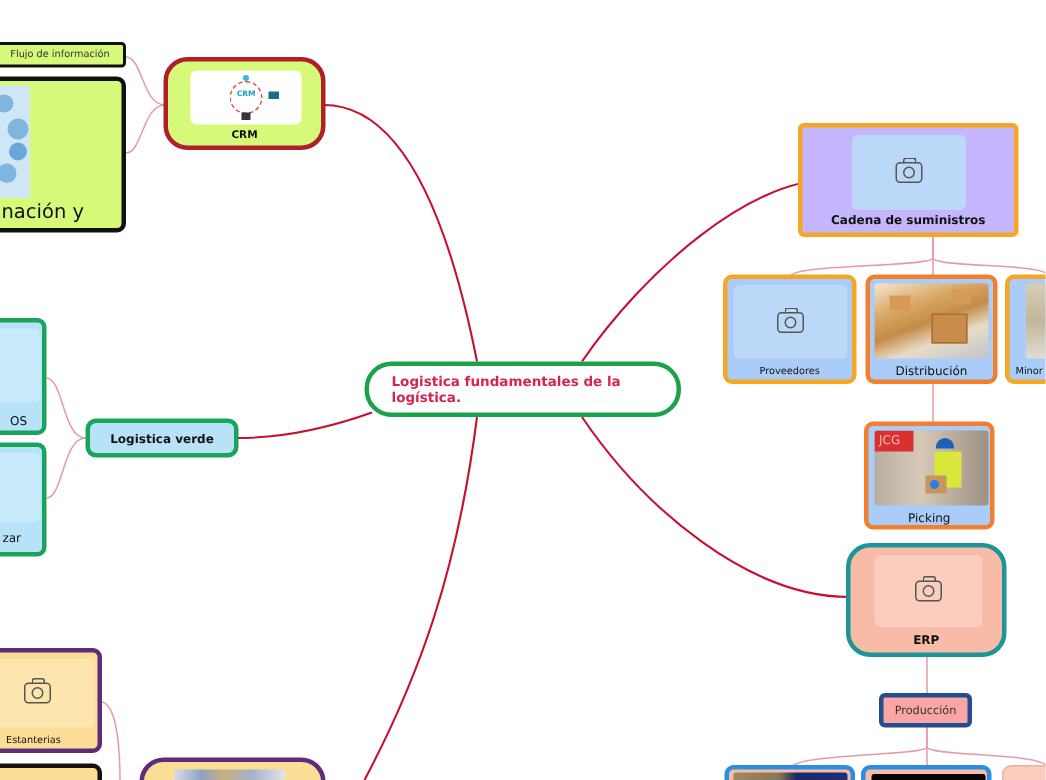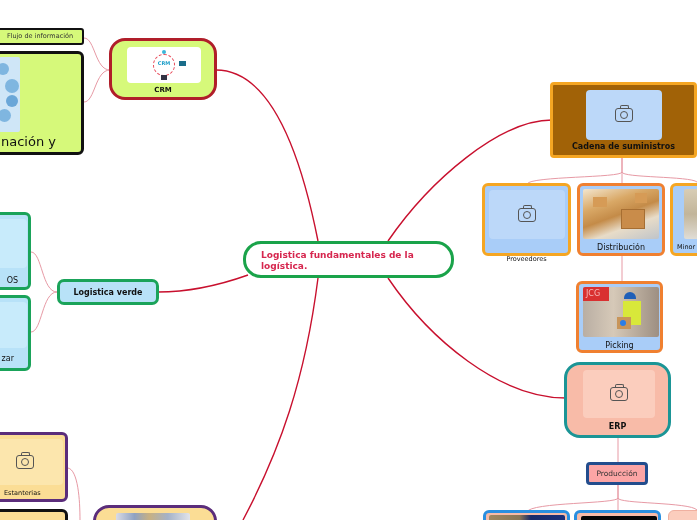--- a/index.html
+++ b/index.html
@@ -98,32 +98,32 @@
   </div>
   <div style="position:absolute;left:21px;top:54px;font-size:6.5px;color:#111;">Estanterias</div>
 </div>
 
 <div class="node" style="left:-20px;top:509px;width:88px;height:30px;border:3px solid #111;border-radius:6px;background:#fbdd95;"></div>
 
 <div class="node" style="left:93px;top:505px;width:124px;height:40px;border:3px solid #5b2d7b;border-radius:16px;background:#fbdd95;">
   <div class="photo" style="left:20px;top:5px;width:74px;height:30px;background:linear-gradient(90deg,#d9dbe6 0%,#8fa2c2 25%,#c7b082 45%,#a4b2c8 70%,#e2e4ea 100%);"></div>
 </div>
 
-<div class="node" style="left:550px;top:82px;width:147px;height:76px;border:3px solid #f5a623;border-radius:4px;background:#a16207;">
+<div class="node" style="left:532px;top:82px;width:147px;height:76px;border:3px solid #f5a623;border-radius:4px;background:#c4b5fd;">
   <div class="imgbox" style="left:33px;top:5px;width:76px;height:50px;background:#bcd8f9;">
     <div class="cam"></div>
   </div>
   <div class="lbl" style="top:57px;font-size:8px;font-weight:bold;">Cadena de suministros</div>
 </div>
 
 <div class="node" style="left:482px;top:183px;width:89px;height:73px;border:3px solid #f5a623;border-radius:6px;background:#a9cdf8;">
   <div class="imgbox" style="left:4px;top:4px;width:76px;height:49px;background:#bcd8f9;">
     <div class="cam"></div>
   </div>
-  <div class="lbl" style="top:69px;font-size:6.5px;">Proveedores</div>
+  <div class="lbl" style="top:57px;font-size:6.5px;">Proveedores</div>
 </div>
 
 <div class="node" style="left:577px;top:183px;width:88px;height:73px;border:3px solid #f08030;border-radius:6px;background:#a9cdf8;padding-left:16px;">
   <div class="photo" style="left:3px;top:3px;width:76px;height:50px;background:linear-gradient(160deg,#f3e6cf 0%,#d9a866 30%,#c48b48 50%,#e8dcc8 70%,#bfc4c9 100%);">
     <div style="position:absolute;left:38px;top:20px;width:22px;height:18px;background:#c98c4a;border:1px solid #a66e32;"></div>
     <div style="position:absolute;left:10px;top:8px;width:14px;height:10px;background:#d69b56;"></div>
     <div style="position:absolute;left:52px;top:4px;width:12px;height:10px;background:#d69b56;"></div>
   </div>
   <div class="lbl" style="top:57px;font-size:8px;">Distribución</div>
 </div>

